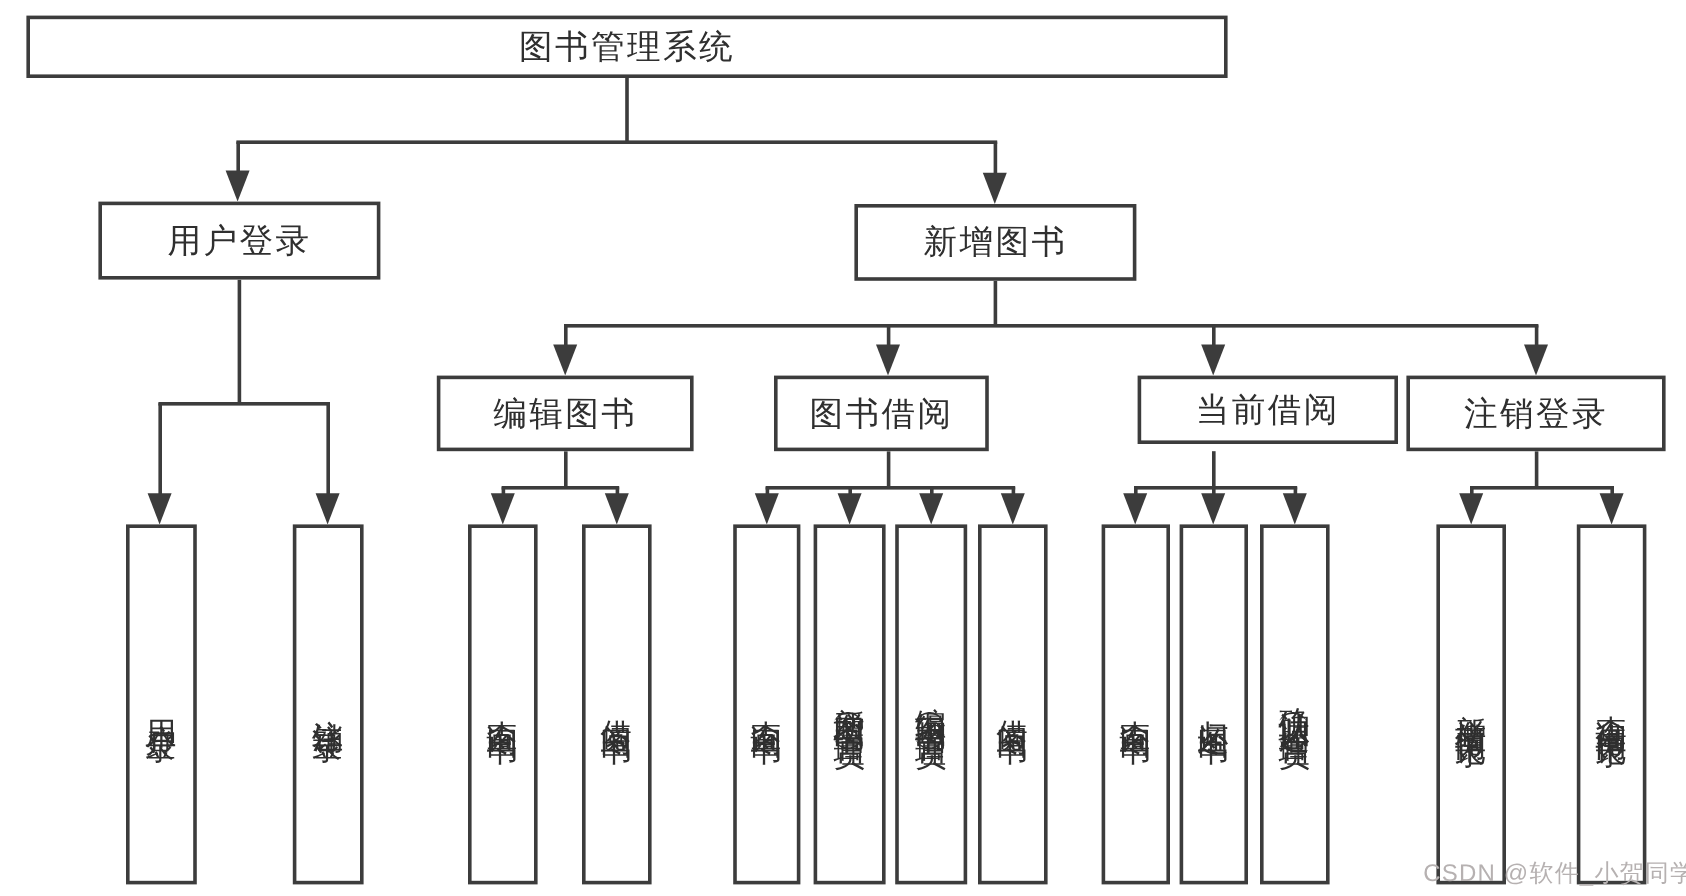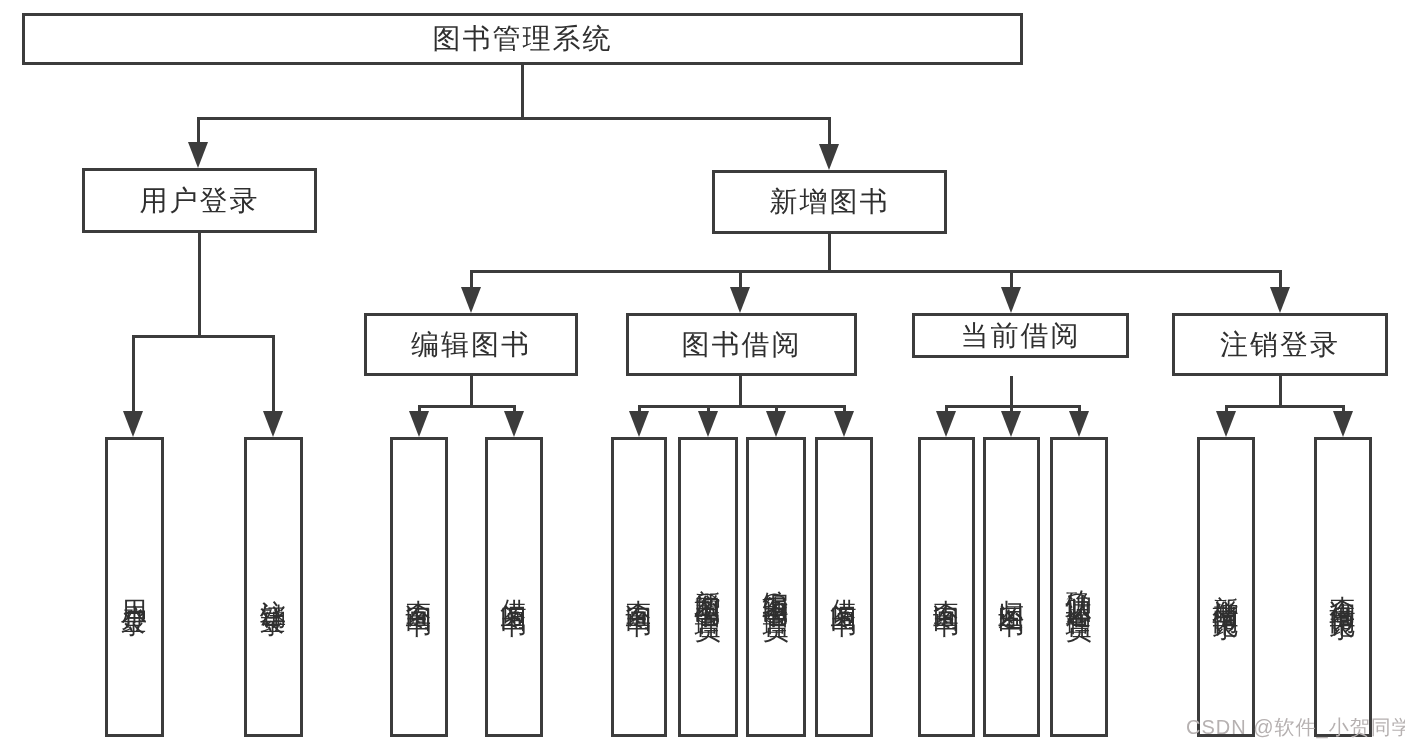--- a/index.html
+++ b/index.html
@@ -90,24 +90,24 @@
     </div>
     <div class="node h" style="left: 82px; top: 168px; width: 235px; height: 65px; border-color: rgb(60, 60, 60);">
       <span>用户登录</span>
     </div>
     <div class="node h" style="left: 712px; top: 170px; width: 235px; height: 64px; border-color: rgb(60, 60, 60);">
       <span>新增图书</span>
     </div>
     <div class="node h" style="left: 364px; top: 313px; width: 214px; height: 63px; border-color: rgb(60, 60, 60);">
       <span>编辑图书</span>
     </div>
-    <div class="node h" style="left: 626px; top: 313px; width: 231px; height: 63px; border-color: rgb(60, 60, 60);">
+    <div class="node h" style="left: 645px; top: 313px; width: 179px; height: 63px; border-color: rgb(60, 60, 60);">
       <span>图书借阅</span>
     </div>
-    <div class="node h" style="left: 912px; top: 313px; width: 217px; height: 45px; border-color: rgb(60, 60, 60);">
+    <div class="node h" style="left: 948px; top: 313px; width: 217px; height: 57px; border-color: rgb(60, 60, 60);">
       <span>当前借阅</span>
     </div>
     <div class="node h" style="left: 1172px; top: 313px; width: 216px; height: 63px; border-color: rgb(60, 60, 60);">
       <span>注销登录</span>
     </div>
     <div class="node v" style="left: 105px; top: 437px; width: 59px; height: 300px; border-color: rgb(60, 60, 60);">
       <span>用户登录</span>
     </div>
     <div class="node v" style="left: 244px; top: 437px; width: 59px; height: 300px; border-color: rgb(60, 60, 60);">
       <span>注销登录</span>

